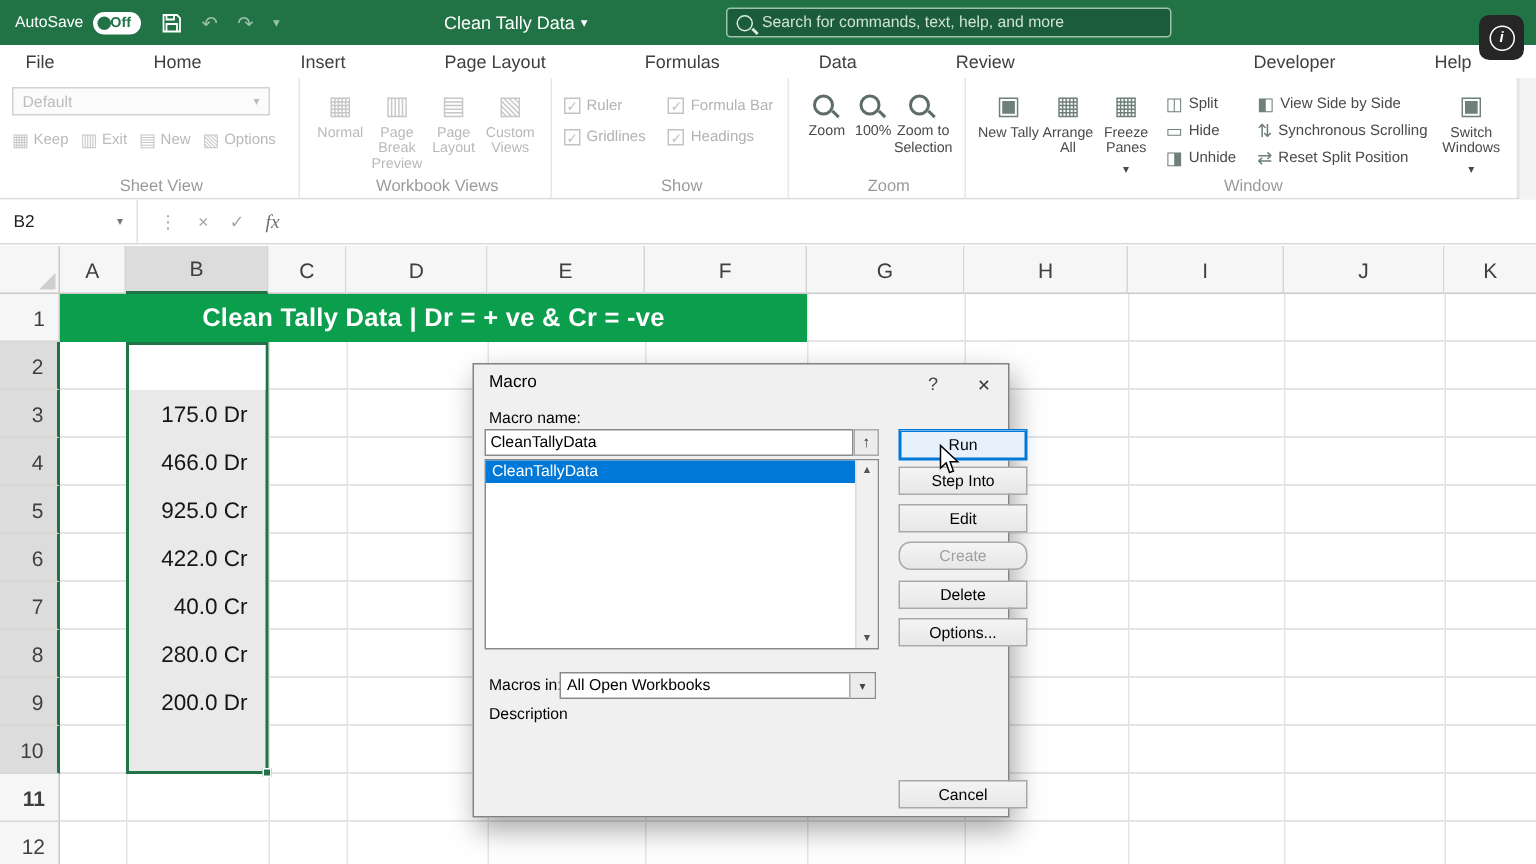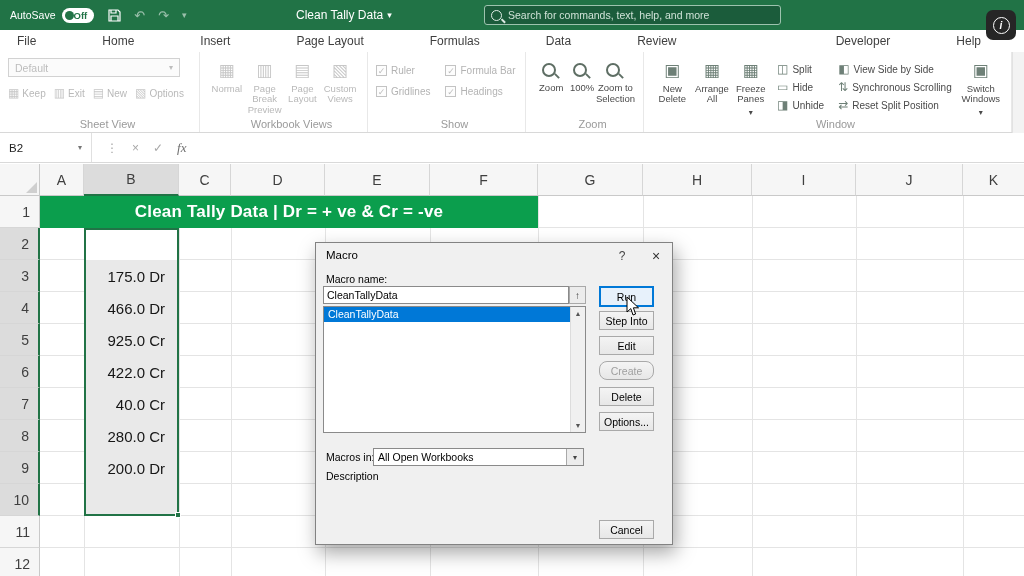--- a/index.html
+++ b/index.html
@@ -80,21 +80,21 @@
   .dlg { position:absolute; left:315px; top:242px; width:358px; height:303px; background:#f0f0f0; border:1px solid #828282; box-shadow:3px 8px 18px rgba(0,0,0,.35); z-index:10; font-size:10.5px; color:#000; }
   .dlg-title { position:absolute; left:10px; top:6px; font-size:11.5px; }
   .dlg-help { position:absolute; left:296px; top:4px; width:20px; height:18px; display:flex; align-items:center; justify-content:center; color:#444; font-size:12px; }
   .dlg-close { position:absolute; left:328px; top:4px; width:24px; height:18px; display:flex; align-items:center; justify-content:center; color:#333; font-size:14px; }
   .dlbl { position:absolute; font-size:10.5px; }
   .dlginput { position:absolute; left:7px; top:43px; width:246px; height:18px; border:1px solid #8a8a8a; background:#fff; font-size:10.5px; padding:0 3px; font-family:inherit; }
   .spin { position:absolute; left:253px; top:43px; width:17px; height:18px; border:1px solid #a9a9a9; background:#ececec; display:flex; align-items:center; justify-content:center; font-size:10px; color:#333; }
   .dlglist { position:absolute; left:7px; top:63px; width:263px; height:127px; background:#fff; border:1px solid #8a8a8a; }
   .sel-item { height:15px; background:#0078d7; color:#fff; font-size:10.5px; padding:1px 4px; margin-right:15px; }
   .lsb { position:absolute; top:0; right:0; bottom:0; width:15px; background:#f0f0f0; border-left:1px solid #dcdcdc; display:flex; flex-direction:column; justify-content:space-between; align-items:center; font-size:7px; color:#555; padding:3px 0; }
-  .dlgbtn { position:absolute; left:283px; width:55px; height:19px; background:linear-gradient(#f4f4f4,#e7e7e7); border:1px solid #a9a9a9; font-size:10.5px; display:flex; align-items:center; justify-content:center; }
+  .dlgbtn { position:absolute; left:283px; width:86px; height:19px; background:linear-gradient(#f4f4f4,#e7e7e7); border:1px solid #a9a9a9; font-size:10.5px; display:flex; align-items:center; justify-content:center; }
   .dlgbtn.run { top:43px; height:21px; background:#e7f1fb; border:1px solid #0078d7; box-shadow:inset 0 0 0 1px #0078d7; }
   .dlgbtn.disabled { color:#9f9f9f; }
   .dlgcombo { position:absolute; left:57px; top:205px; width:211px; height:18px; background:#fff; border:1px solid #8a8a8a; display:flex; align-items:center; justify-content:space-between; padding-left:4px; font-size:10.5px; }
   .cbtn { width:17px; height:100%; background:#ececec; border-left:1px solid #a9a9a9; display:flex; align-items:center; justify-content:center; font-size:8px; color:#444; }
 
   .cursor { position:absolute; left:626px; top:296px; z-index:20; }
 </style>
 </head>
 <body>
 
@@ -231,21 +231,21 @@
           <span>Zoom to Selection</span>
         </div>
     </div>
     <div class="glabel">Zoom</div>
   </div>
 
   <div class="rgroup" style="width:368px;">
     <div class="wingrp">
       <div class="bigbtn en" style="width:44px;">
           <span class="bicon">▣</span>
-          <span>New Delete</span>
+          <span>New Tally</span>
         </div>
       <div class="bigbtn en" style="width:42px;">
           <span class="bicon">▦</span>
           <span>Arrange All</span>
         </div>
       <div class="bigbtn en" style="width:42px;">
           <span class="bicon">▦</span>
           <span>Freeze Panes</span>
           <span style="font-size:8px;">▾</span>
         </div>
@@ -318,21 +318,21 @@
 <div class="rowhdr" style="top:196px;">1</div>
 <div class="rowhdr sel" style="top:228px;">2</div>
 <div class="rowhdr sel" style="top:260px;">3</div>
 <div class="rowhdr sel" style="top:292px;">4</div>
 <div class="rowhdr sel" style="top:324px;">5</div>
 <div class="rowhdr sel" style="top:356px;">6</div>
 <div class="rowhdr sel" style="top:388px;">7</div>
 <div class="rowhdr sel" style="top:420px;">8</div>
 <div class="rowhdr sel" style="top:452px;">9</div>
 <div class="rowhdr sel" style="top:484px;">10</div>
-<div class="rowhdr" style="top:516px;">11</div>
+<div class="rowhdr" style="top:516px;font-weight:bold;">11</div>
 <div class="rowhdr" style="top:548px;">12</div>
 
 <div class="hgrid"></div>
 <div class="vln" style="left:84px;"></div>
 <div class="vln" style="left:179px;"></div>
 <div class="vln" style="left:231px;"></div>
 <div class="vln" style="left:325px;"></div>
 <div class="vln" style="left:430px;"></div>
 <div class="vln" style="left:538px;"></div>
 <div class="vln" style="left:643px;"></div>

